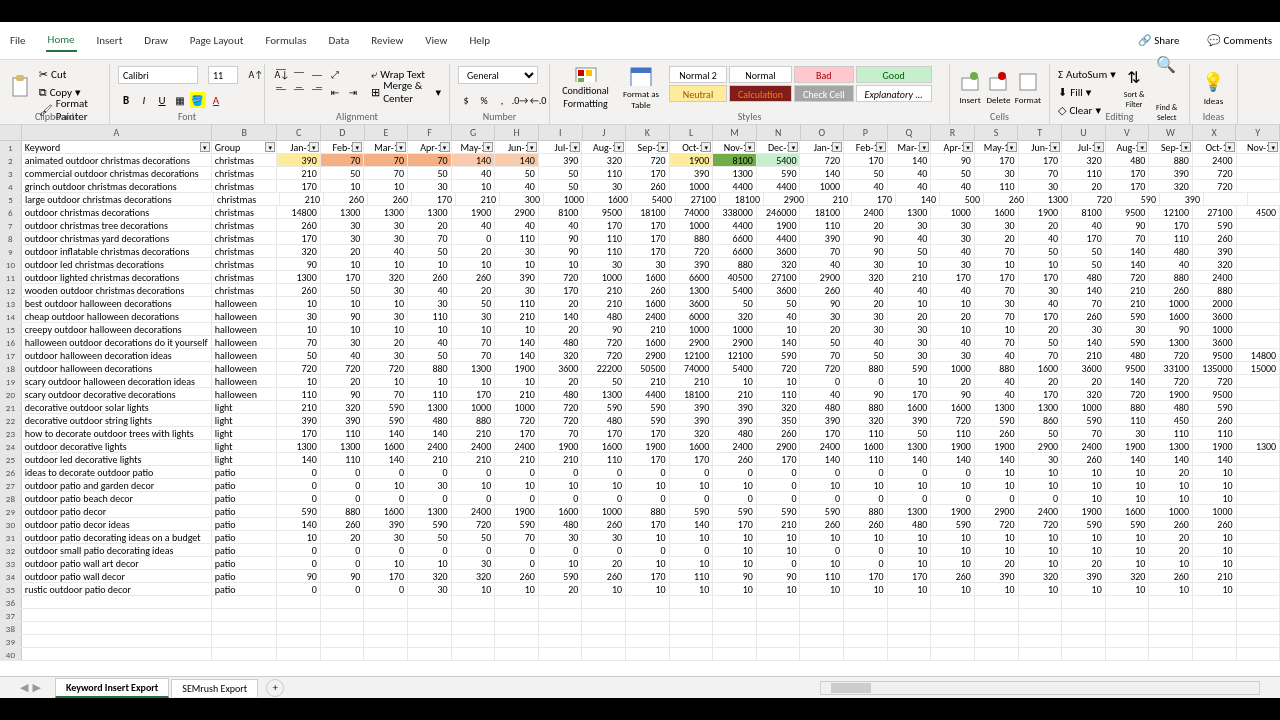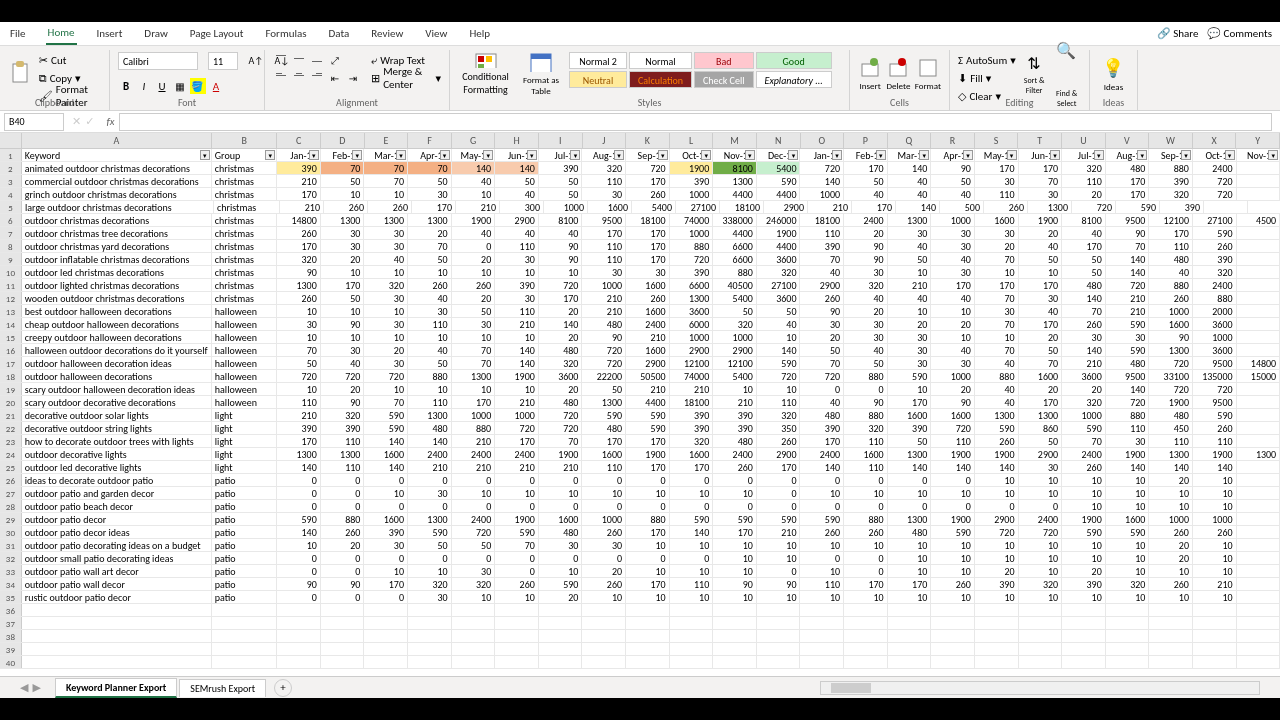--- a/index.html
+++ b/index.html
@@ -1,19 +1,19 @@
 <!DOCTYPE html>
 <html><head>
 <meta charset="utf-8">
 <style>
 *{margin:0;padding:0;box-sizing:border-box;font-family:"Segoe UI",Calibri,Arial,sans-serif;font-size:11px;}
 body{background:#000;width:1280px;height:720px;overflow:hidden;}
 .app{background:#fff;position:absolute;top:22px;left:0;right:0;bottom:22px;display:flex;flex-direction:column;}
-.topbar{background:#fff;height:24px;display:flex;align-items:center;padding:0 8px;border-bottom:1px solid #ddd;}
-.topbar-right{margin-left:auto;display:flex;gap:9px;align-items:center;text-align:center;}
+.topbar{background:#fff;height:38px;display:flex;align-items:center;padding:0 8px;border-bottom:1px solid #ddd;}
+.topbar-right{margin-left:auto;display:flex;gap:28px;align-items:center;text-align:center;}
 .tabs{display:flex;gap:18px;align-items:center;}
 .tab{color:#333;cursor:pointer;padding:4px 2px;}
 .tab.active{color:#217346;border-bottom:2px solid #217346;}
 .ribbon{background:#f3f2f1;height:65px;display:flex;border-bottom:1px solid #d4d4d4;padding:4px 0 0 0;}
 .ribbon-group{border-right:1px solid #d4d4d4;padding:2px 8px;display:flex;flex-direction:column;position:relative;}
 .ribbon-group-label{position:absolute;bottom:0;left:0;right:0;text-align:center;font-size:10px;color:#666;padding:1px;}
 .ribbon-content{display:flex;gap:4px;align-items:flex-start;flex:1;}
 .btn-large{width:36px;height:44px;display:flex;flex-direction:column;align-items:center;justify-content:center;gap:2px;}
 .btn-col{display:flex;flex-direction:column;gap:2px;font-size:10px;}
 .btn-col>div{display:flex;align-items:center;gap:3px;height:16px;}
@@ -174,20 +174,33 @@
           </div>
         </div>
         <div class="btn-col" style="margin-left:6px;">
           <div>⤶ <span>Wrap Text</span></div>
           <div>⊞ <span>Merge &amp; Center</span> ▾</div>
         </div>
       </div>
       <div class="ribbon-group-label">Alignment</div>
     </div>
 
+    <div class="ribbon-group" style="width:100px;">
+      <div class="ribbon-content" style="flex-direction:column;">
+        <select class="number-fmt"><option>General</option></select>
+        <div class="font-btns" style="margin-top:4px;">
+          <span class="mini-btn">$</span>
+          <span class="mini-btn">%</span>
+          <span class="mini-btn">,</span>
+          <span class="mini-btn">.0→</span>
+          <span class="mini-btn">←.0</span>
+        </div>
+      </div>
+      <div class="ribbon-group-label">Number</div>
+    </div>
 
     <div class="ribbon-group" style="width:400px;">
       <div class="ribbon-content">
         <div class="btn-large" style="width:55px;">
             <svg width="24" height="24">
               <rect x="2" y="2" width="20" height="20" fill="#fff" stroke="#888"></rect>
               <rect x="4" y="4" width="6" height="6" fill="#c00"></rect>
               <rect x="12" y="4" width="6" height="6" fill="#ffc000"></rect>
               <rect x="4" y="12" width="6" height="6" fill="#70ad47"></rect>
             </svg>
@@ -263,29 +276,20 @@
       <div class="ribbon-content">
         <div class="btn-large" style="width:36px;">
             <span style="font-size:18px;">💡</span>
             <span style="font-size:9px;">Ideas</span>
           </div>
       </div>
       <div class="ribbon-group-label">Ideas</div>
     </div>
   </div>
 
-  <div class="namebox-bar">
-    <input class="namebox" value="B40" style="">
-    <div class="fx-btns">
-      <span style="color:#ccc;">✕</span>
-      <span style="color:#ccc;">✓</span>
-    </div>
-    <span class="fx-label">fx</span>
-    <input class="formula-input" style="">
-  </div>
 
   <div class="grid-area">
     <div class="col-headers" id="colheaders">
       <div class="corner"></div>
     <div class="col-h col-A">A</div>
         <div class="col-h col-B">B</div>
         <div class="col-h col-n">C</div>
         <div class="col-h col-n">D</div>
         <div class="col-h col-n">E</div>
         <div class="col-h col-n">F</div>
@@ -1430,20 +1434,20 @@
           <div class="cell cell-n"></div>
         </div>
       </div>
   </div>
 
   <div class="sheet-tabs">
     <div class="sheet-nav">
       <span>◀</span>
       <span>▶</span>
     </div>
-    <div class="sheet-tab active">Keyword Planner Export</div>
+    <div class="sheet-tab active">Keyword Insert Export</div>
     <div class="sheet-tab">SEMrush Export</div>
     <div class="sheet-add">+</div>
     <div class="hscroll">
         <div class="hscroll-thumb"></div>
       </div>
   </div>
 </div>
 
 </body></html>

